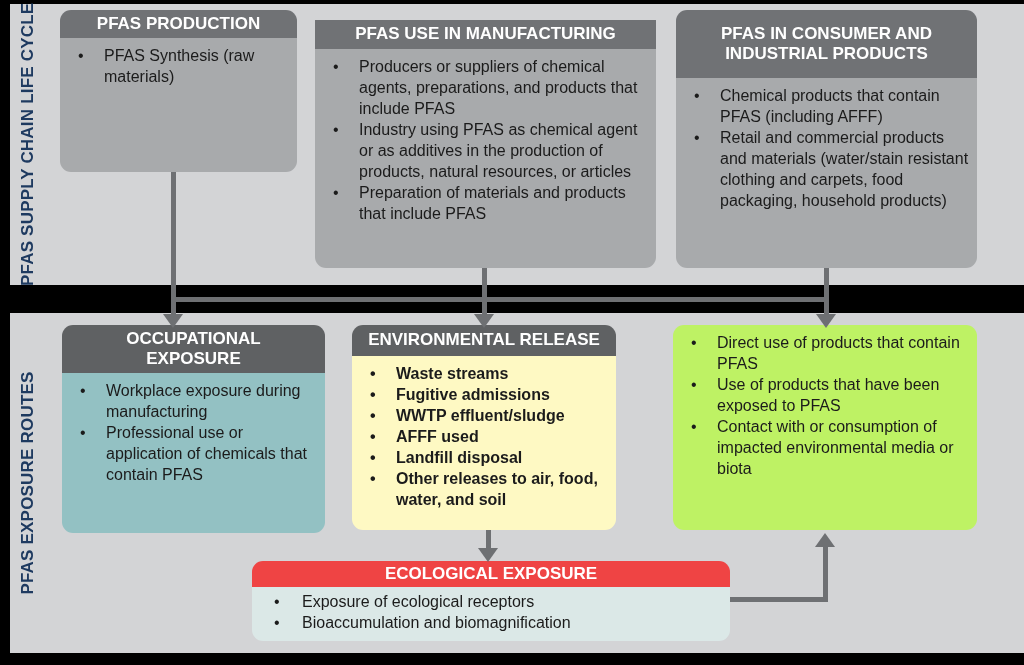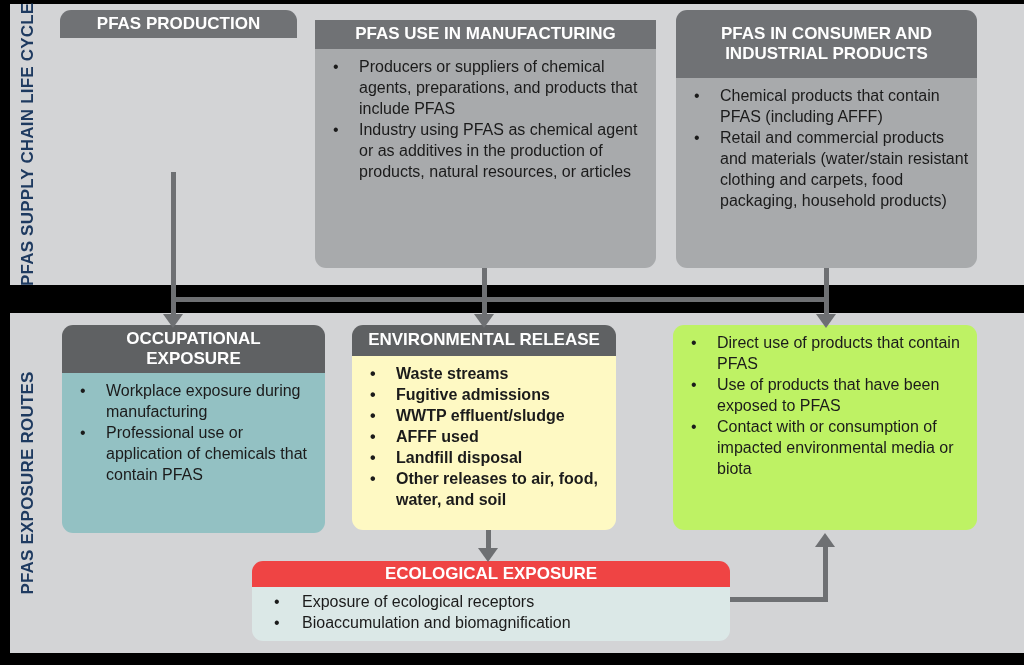--- a/index.html
+++ b/index.html
@@ -73,30 +73,36 @@
   <div class="panel" id="panel-top"></div>
   <div class="panel" id="panel-bottom"></div>
 
   <div class="vlabel" id="vlabel-top">PFAS SUPPLY CHAIN LIFE CYCLE</div>
   <div class="vlabel" id="vlabel-bottom">PFAS EXPOSURE ROUTES</div>
 
   <div class="box life" id="box-production">
     <div class="hdr">
       <span>PFAS PRODUCTION</span>
     </div>
+    <div class="bdy">
+      <ul>
+        <li>PFAS Synthesis (raw materials)</li>
+      </ul>
+    </div>
   </div>
 
   <div class="box life" id="box-manufacturing">
     <div class="hdr">
       <span>PFAS USE IN MANUFACTURING</span>
     </div>
     <div class="bdy">
       <ul>
         <li>Producers or suppliers of chemical agents, preparations, and products that include PFAS</li>
         <li>Industry using PFAS as chemical agent or as additives in the production of products, natural resources, or articles</li>
+        <li>Preparation of materials and products that include PFAS</li>
       </ul>
     </div>
   </div>
 
   <div class="box life" id="box-products">
     <div class="hdr">
       <span>PFAS IN CONSUMER AND INDUSTRIAL PRODUCTS</span>
     </div>
     <div class="bdy">
       <ul>

